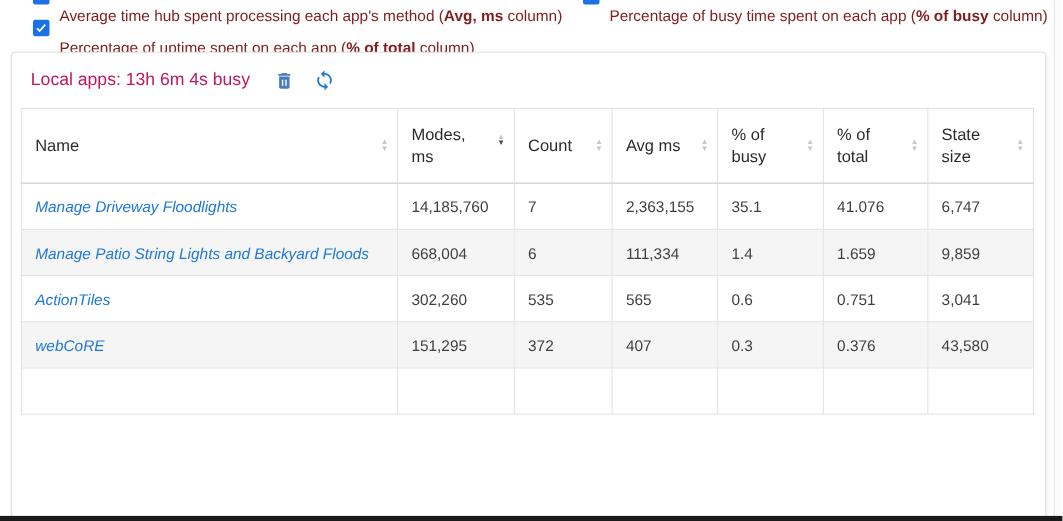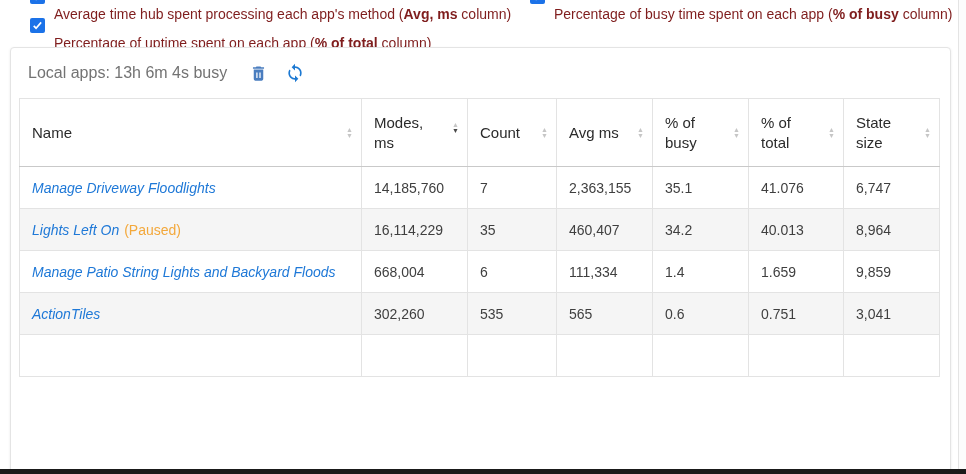--- a/index.html
+++ b/index.html
@@ -50,21 +50,21 @@
     background:#fff;
     border:1px solid #e4e4e4;
     border-radius:4px;
     box-shadow:0 1px 3px rgba(0,0,0,.08);
   }
   .card-header{
     height:50px;
     display:flex;align-items:center;
     padding-left:17px;
   }
-  .panel-title{font-size:16px;color:#737373;}
+  .panel-title{font-size:16px;color:#be185d;}
   .icon-btn{
     background:none;border:none;cursor:pointer;
     display:inline-flex;align-items:center;justify-content:center;
     padding:0;
   }
   .icon-btn.trash{margin-left:22px;}
   .icon-btn.refresh{margin-left:17px;}
 
   
   table{
@@ -258,46 +258,46 @@
       <tr>
         <td><a class="app-link">Manage Driveway Floodlights</a><span class="paused"></span></td>
         <td>14,185,760</td>
         <td>7</td>
         <td>2,363,155</td>
         <td>35.1</td>
         <td>41.076</td>
         <td>6,747</td>
       </tr>
       <tr>
-        <td><a class="app-link">Lights Left On</a><span class="paused">(Paused)</span></td>
-        <td>16,114,229</td>
-        <td>35</td>
-        <td>460,407</td>
-        <td>34.2</td>
-        <td>40.013</td>
-        <td>8,964</td>
-      </tr>
-      <tr>
         <td><a class="app-link">Manage Patio String Lights and Backyard Floods</a><span class="paused"></span></td>
         <td>668,004</td>
         <td>6</td>
         <td>111,334</td>
         <td>1.4</td>
         <td>1.659</td>
         <td>9,859</td>
       </tr>
       <tr>
         <td><a class="app-link">ActionTiles</a><span class="paused"></span></td>
         <td>302,260</td>
         <td>535</td>
         <td>565</td>
         <td>0.6</td>
         <td>0.751</td>
         <td>3,041</td>
       </tr>
+      <tr>
+        <td><a class="app-link">webCoRE</a><span class="paused"></span></td>
+        <td>151,295</td>
+        <td>372</td>
+        <td>407</td>
+        <td>0.3</td>
+        <td>0.376</td>
+        <td>43,580</td>
+      </tr>
 
       <tr>
         <td></td>
           <td></td>
           <td></td>
         <td></td>
           <td></td>
           <td></td>
         <td></td>
       </tr>

